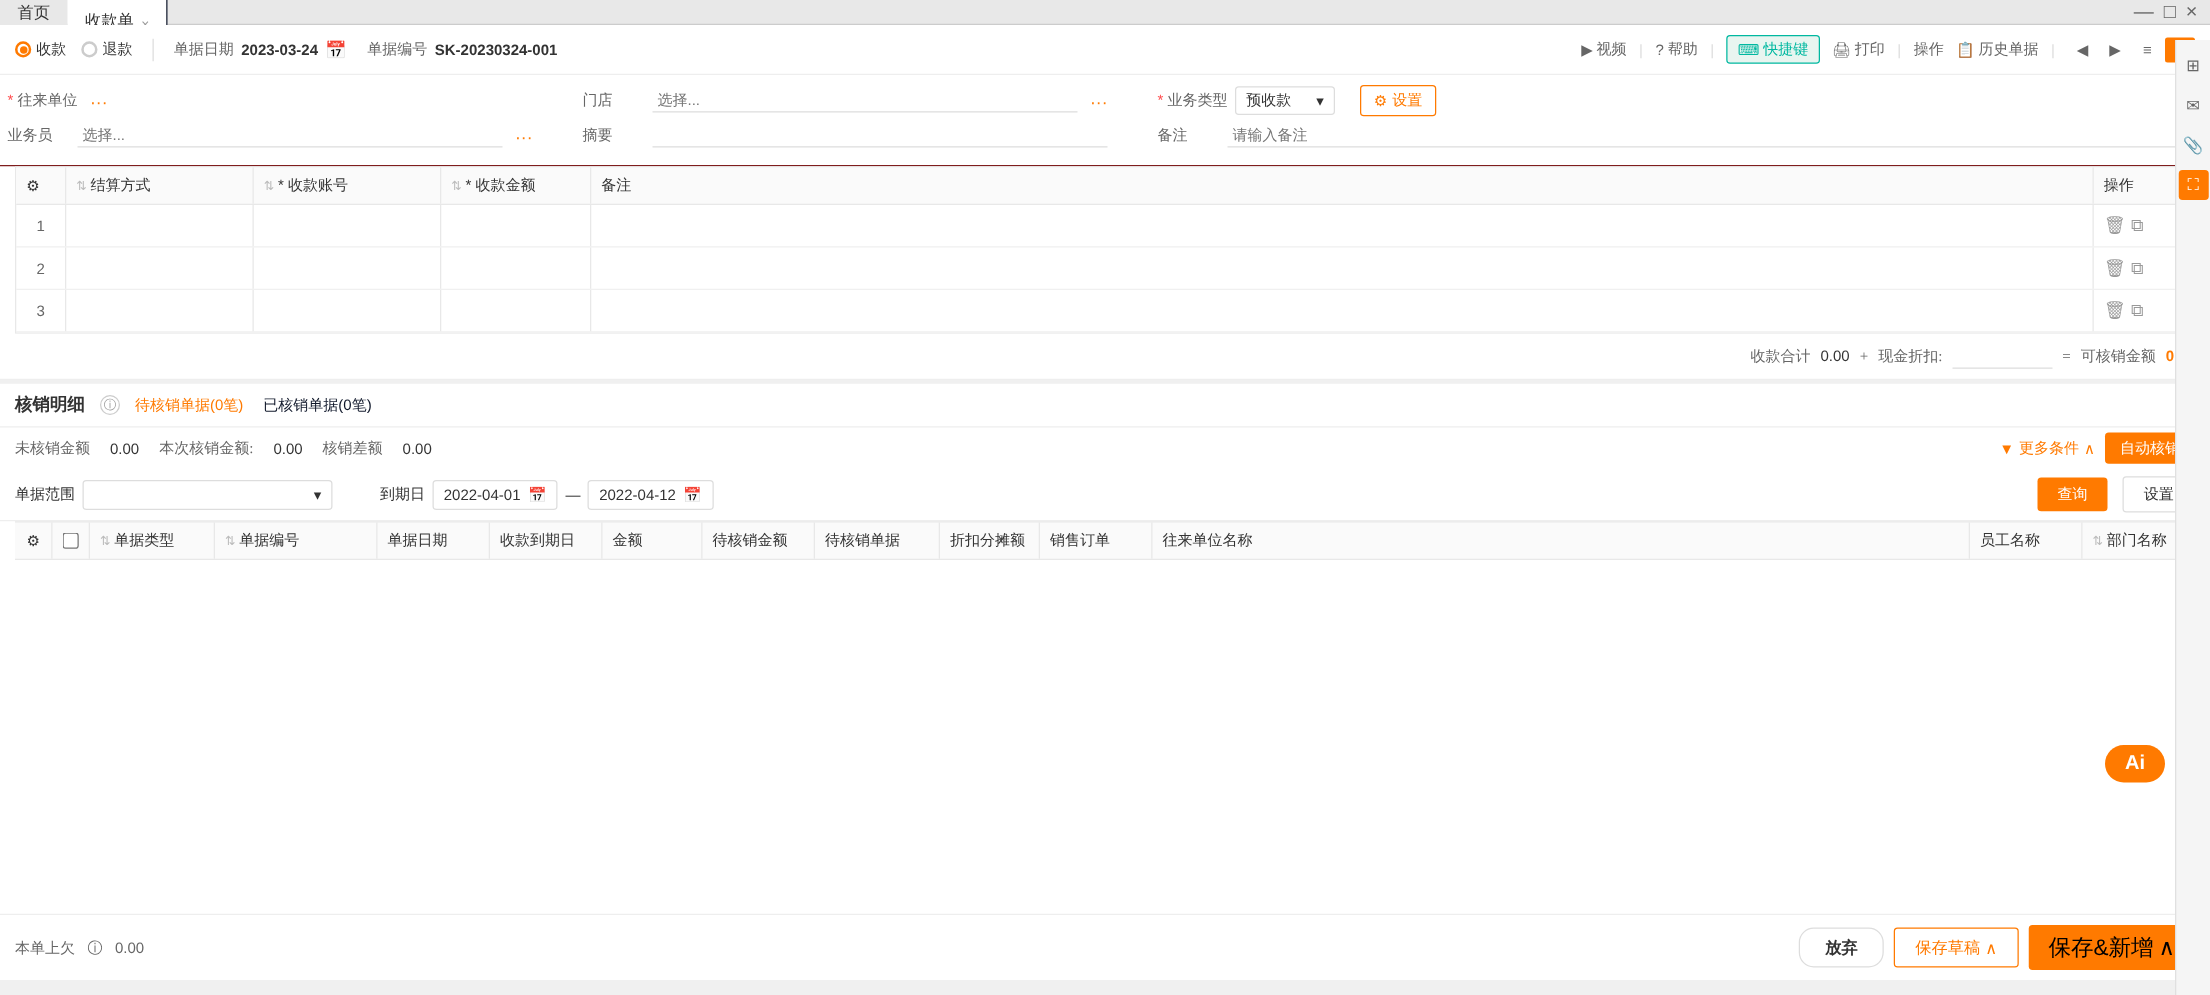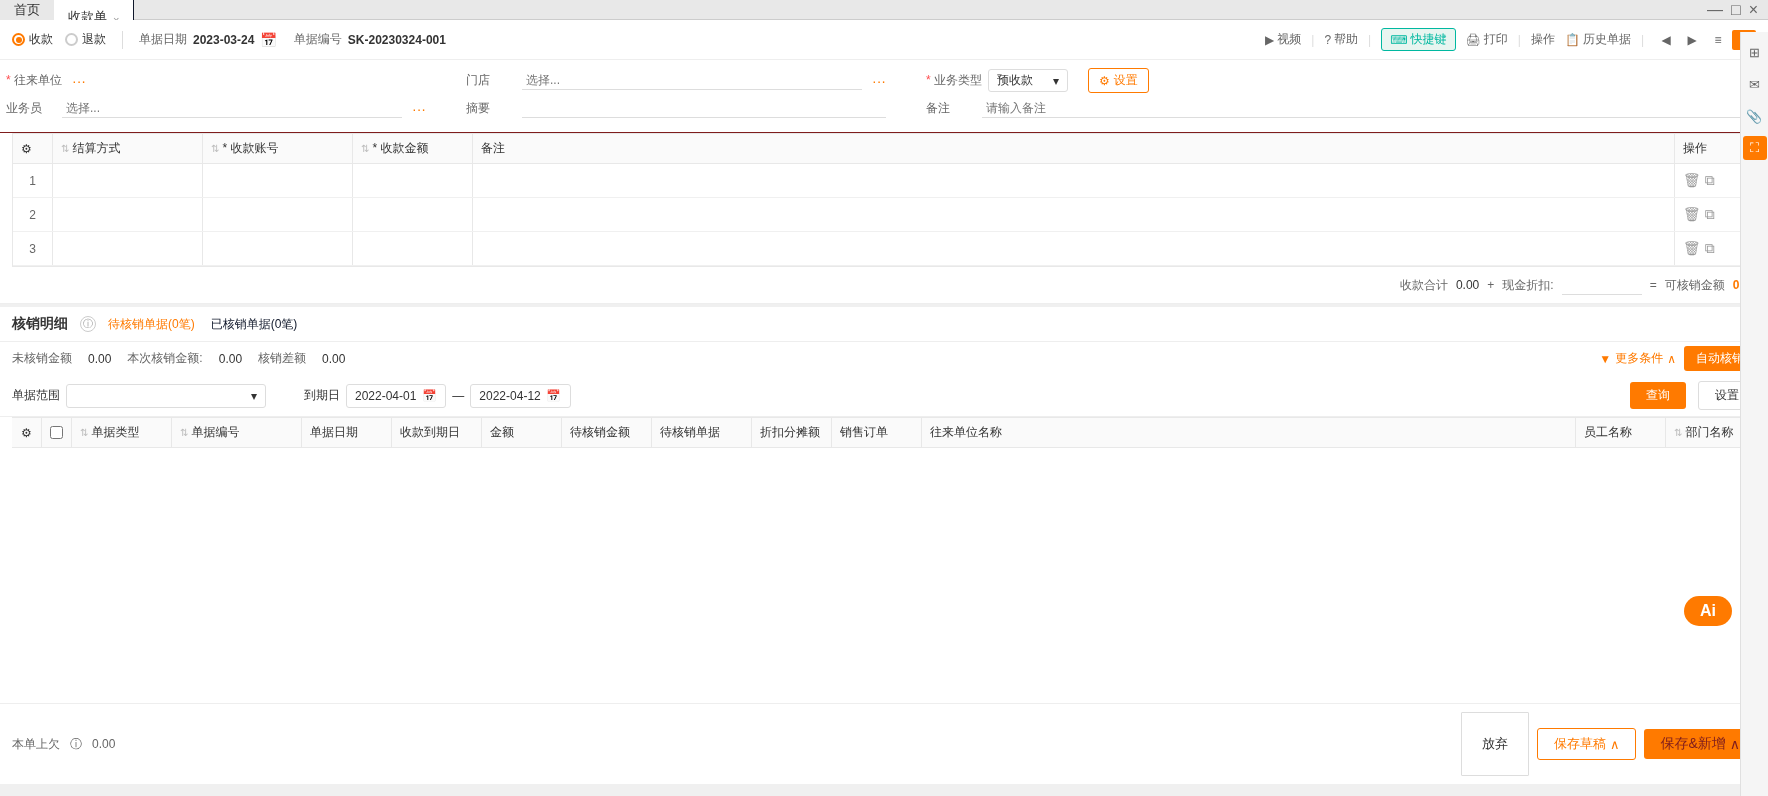--- a/index.html
+++ b/index.html
@@ -57,21 +57,21 @@
     .col-action { width: 80px; }
     .sort-icon { color: #bbb; font-size: 10px; }
     .table-row { display: flex; border-bottom: 1px solid #f0f0f0; }
     .table-cell { padding: 8px; border-right: 1px solid #e8e8e8; display: flex; align-items: center; }
     .table-cell.col-idx { justify-content: center; color: #666; width: 40px; }
     .action-btns { display: flex; gap: 4px; }
     .action-btn { color: #999; cursor: pointer; font-size: 14px; }
 
     
     .summary-row { display: flex; align-items: center; justify-content: flex-end; padding: 8px 12px; background: #fff; border-bottom: 1px solid #eee; gap: 8px; font-size: 12px; }
-    .summary-label { color: #666; }
+    .summary-label { color: #666; font-family: Liberation Serif, serif; }
     .summary-value { color: #333; }
     .summary-orange { color: #ff7a00; font-weight: bold; }
     .summary-input { border: none; border-bottom: 1px solid #ddd; width: 80px; padding: 2px 4px; outline: none; text-align: right; }
 
     
     .bottom-section { flex: 1; overflow: hidden; background: #fff; border-top: 3px solid #f0f0f0; display: flex; flex-direction: column; }
     .bottom-header { padding: 8px 12px; display: flex; align-items: center; gap: 12px; border-bottom: 1px solid #eee; }
     .section-title { font-size: 14px; font-weight: bold; color: #333; }
     .info-icon { width: 16px; height: 16px; border-radius: 50%; border: 1px solid #ccc; display: flex; align-items: center; justify-content: center; color: #999; font-size: 10px; cursor: pointer; }
     .tab-link { color: #ff7a00; cursor: pointer; font-size: 12px; }
@@ -96,23 +96,23 @@
     
     .bottom-table-header { display: flex; background: #fafafa; border-bottom: 1px solid #e8e8e8; border-top: 1px solid #e8e8e8; margin: 0 12px; }
     .bt-cell { padding: 6px 8px; color: #333; border-right: 1px solid #e8e8e8; display: flex; align-items: center; gap: 3px; font-size: 12px; white-space: nowrap; }
     .bt-checkbox { width: 30px; justify-content: center; }
     .bt-gear { width: 30px; justify-content: center; }
 
     
     .footer { display: flex; align-items: center; padding: 8px 12px; background: #fff; border-top: 1px solid #eee; }
     .footer-left { display: flex; align-items: center; gap: 10px; color: #666; font-size: 12px; }
     .footer-right { margin-left: auto; display: flex; align-items: center; gap: 8px; }
-    .btn-abandon { border: 1px solid #ddd; color: #333; border-radius: 1px; padding: 22px 20px; cursor: pointer; background: #fff; font-size: 13px; }
+    .btn-abandon { border: 1px solid #ddd; color: #333; border-radius: 12px; padding: 6px 20px; cursor: pointer; background: #fff; font-size: 13px; font-weight: bold; }
     .btn-draft { border: 1px solid #ff7a00; color: #ff7a00; border-radius: 3px; padding: 6px 16px; cursor: pointer; background: #fff; font-size: 13px; display: flex; align-items: center; gap: 4px; }
-    .btn-save { background: #ff7a00; color: #7f1d1d; border: none; border-radius: 3px; padding: 6px 16px; cursor: pointer; font-size: 14px; display: flex; align-items: center; gap: 4px; }
+    .btn-save { background: #ff7a00; color: #000000; border: none; border-radius: 3px; padding: 6px 16px; cursor: pointer; font-size: 18px; display: flex; align-items: center; gap: 4px; }
 
     
     .right-sidebar { position: fixed; right: 0; top: 32px; width: 28px; background: #f5f5f5; border-left: 1px solid #e0e0e0; display: flex; flex-direction: column; align-items: center; padding-top: 8px; gap: 8px; height: calc(796px - 32px); }
     .sidebar-icon { width: 24px; height: 24px; display: flex; align-items: center; justify-content: center; cursor: pointer; color: #666; font-size: 13px; }
     .sidebar-icon-active { background: #ff7a00; color: #fff; border-radius: 3px; width: 24px; height: 24px; display: flex; align-items: center; justify-content: center; cursor: pointer; font-size: 13px; }
 
     
     .ai-badge { position: absolute; right: 32px; bottom: 160px; background: #ff7a00; color: #fff; border-radius: 20px; padding: 6px 16px; font-size: 16px; font-weight: bold; cursor: pointer; }
   </style>
 </head>

